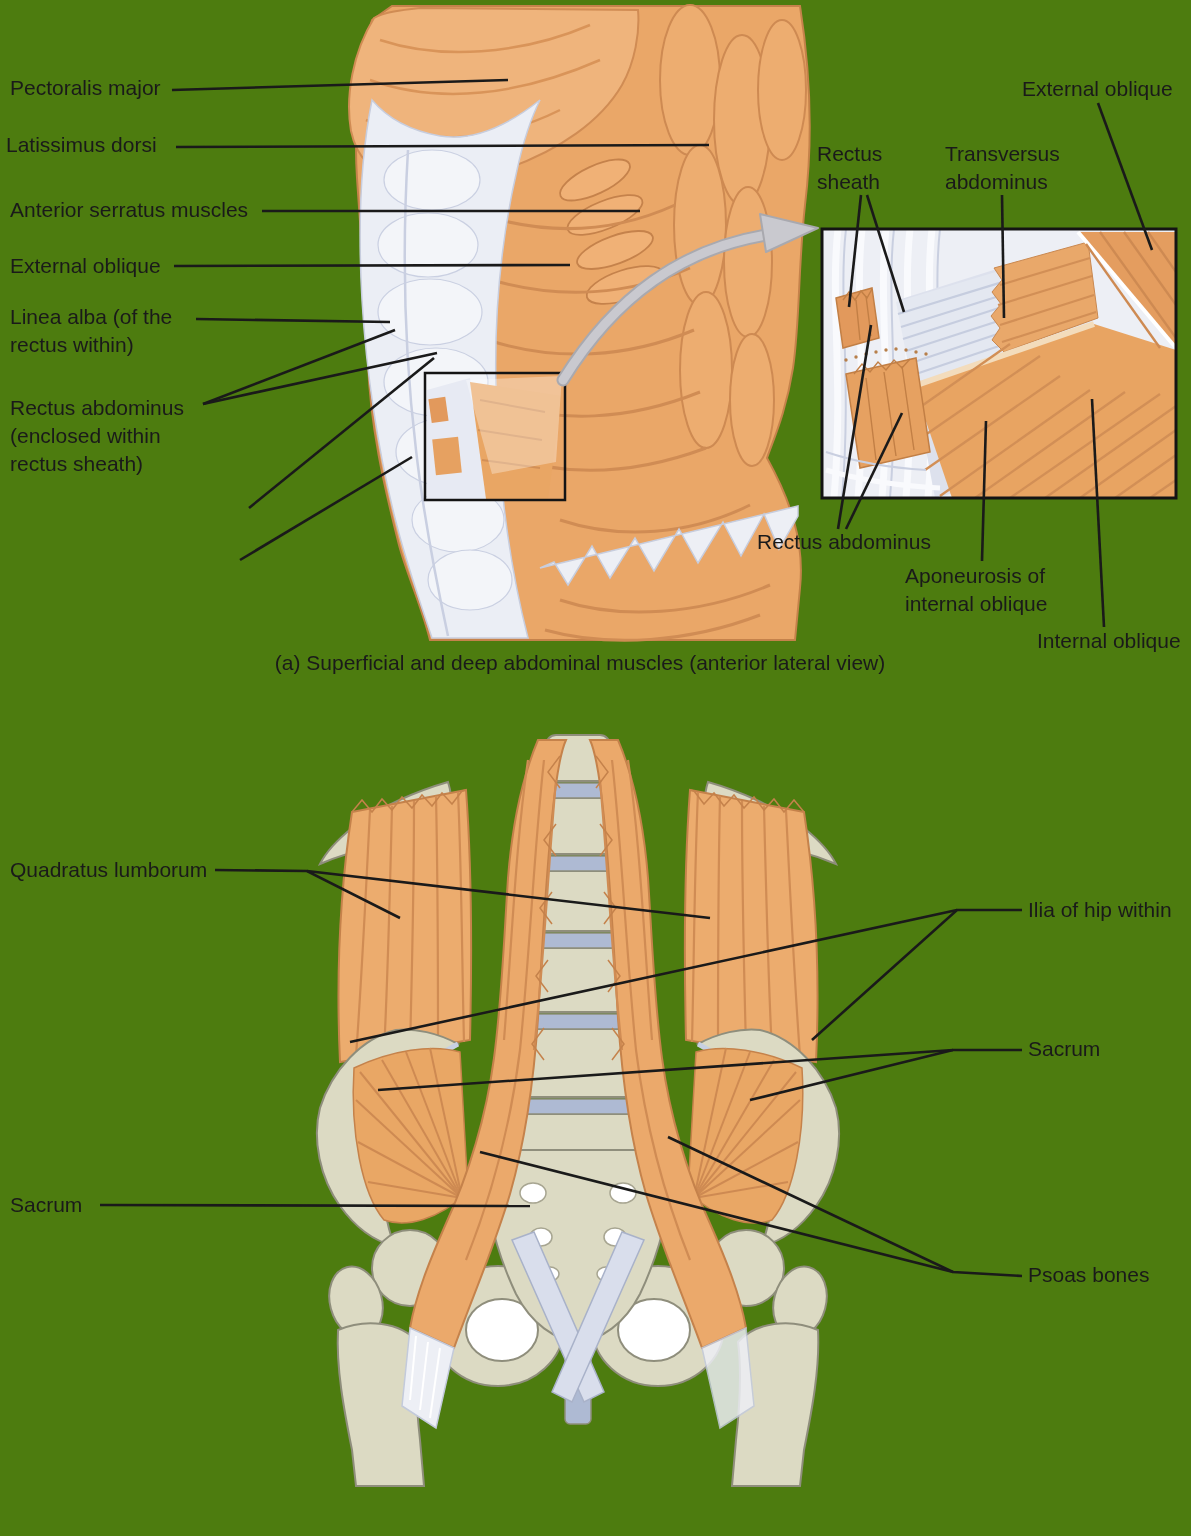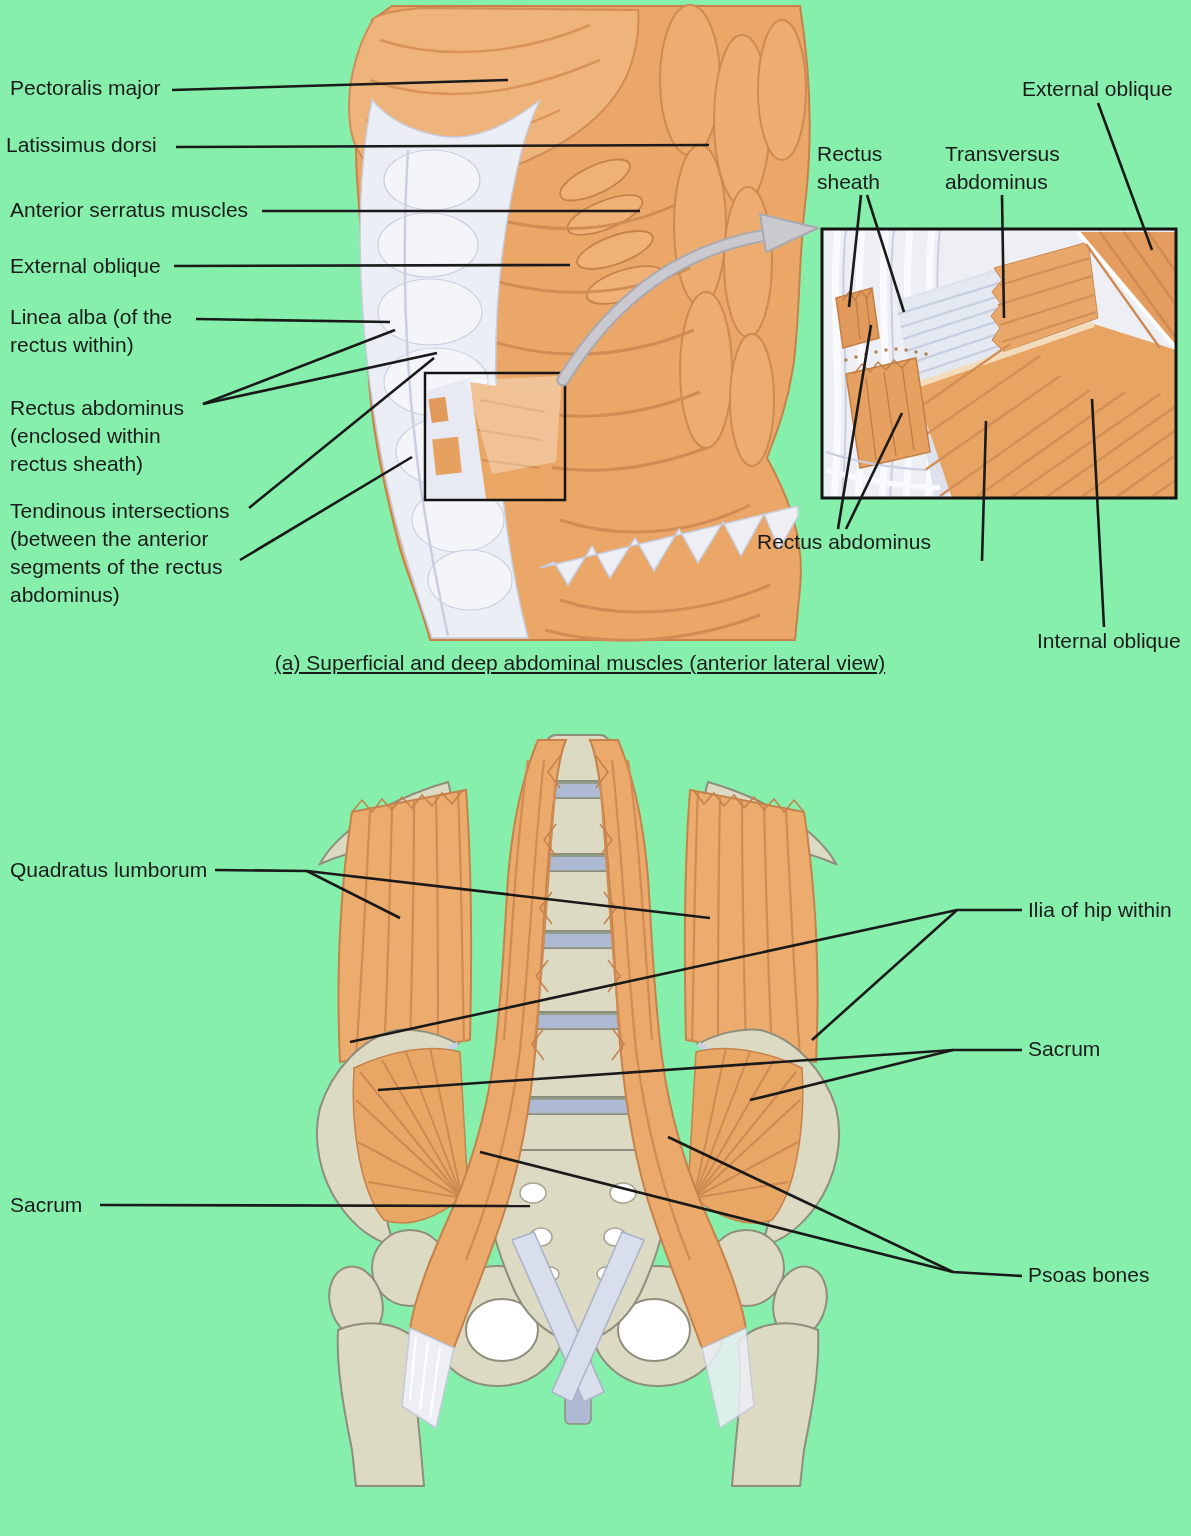--- a/index.html
+++ b/index.html
@@ -1,20 +1,20 @@
 <!DOCTYPE html>
 <html><head>
 <meta charset="utf-8">
 <style>
   html,body{margin:0;padding:0;background:#fff;}
-  #page{position:relative;width:1191px;height:1536px;background:#86efac;overflow:hidden;
+  #page{position:relative;width:1191px;height:1536px;background:#4d7c0f;overflow:hidden;
         font-family:"Liberation Sans", sans-serif;color:#1a1a1a;}
   #art{position:absolute;left:0;top:0;width:1191px;height:1536px;}
   .label{position:absolute;font-size:21px;line-height:28px;white-space:pre-line;color:#1a1a1a;}
-  .caption{position:absolute;font-size:21px;text-align:center;color:#1a1a1a;text-decoration:underline;}
+  .caption{position:absolute;font-size:21px;text-align:center;color:#1a1a1a;}
 </style>
 </head>
 <body>
 
 <div id="page">
 
 <svg id="art" viewBox="0 0 1191 1536" xmlns="http://www.w3.org/2000/svg">
 
   <g>
 
@@ -334,31 +334,29 @@
 
   <div class="label" style="left:10px;top:74px">Pectoralis major</div>
   <div class="label" style="left:6px;top:131px">Latissimus dorsi</div>
   <div class="label" style="left:10px;top:196px">Anterior serratus muscles</div>
   <div class="label" style="left:10px;top:252px">External oblique</div>
   <div class="label" style="left:10px;top:303px">Linea alba (of the
 rectus within)</div>
   <div class="label" style="left:10px;top:394px">Rectus abdominus
 (enclosed within
 rectus sheath)</div>
-  <div class="label" style="left:10px;top:497px">Tendinous intersections
-(between the anterior
-segments of the rectus
-abdominus)</div>
 
   <div class="label" style="left:1022px;top:75px">External oblique</div>
   <div class="label" style="left:817px;top:140px">Rectus
 sheath</div>
   <div class="label" style="left:945px;top:140px">Transversus
 abdominus</div>
   <div class="label" style="left:757px;top:528px">Rectus abdominus</div>
+  <div class="label" style="left:905px;top:562px">Aponeurosis of
+internal oblique</div>
   <div class="label" style="left:1037px;top:627px">Internal oblique</div>
 
   <div class="caption" style="left:80px;top:651px;width:1000px">(a) Superficial and deep abdominal muscles (anterior lateral view)</div>
 
   <div class="label" style="left:10px;top:856px">Quadratus lumborum</div>
   <div class="label" style="left:10px;top:1191px">Sacrum</div>
   <div class="label" style="left:1028px;top:896px">Ilia of hip within</div>
   <div class="label" style="left:1028px;top:1035px">Sacrum</div>
   <div class="label" style="left:1028px;top:1261px">Psoas bones</div>
 

